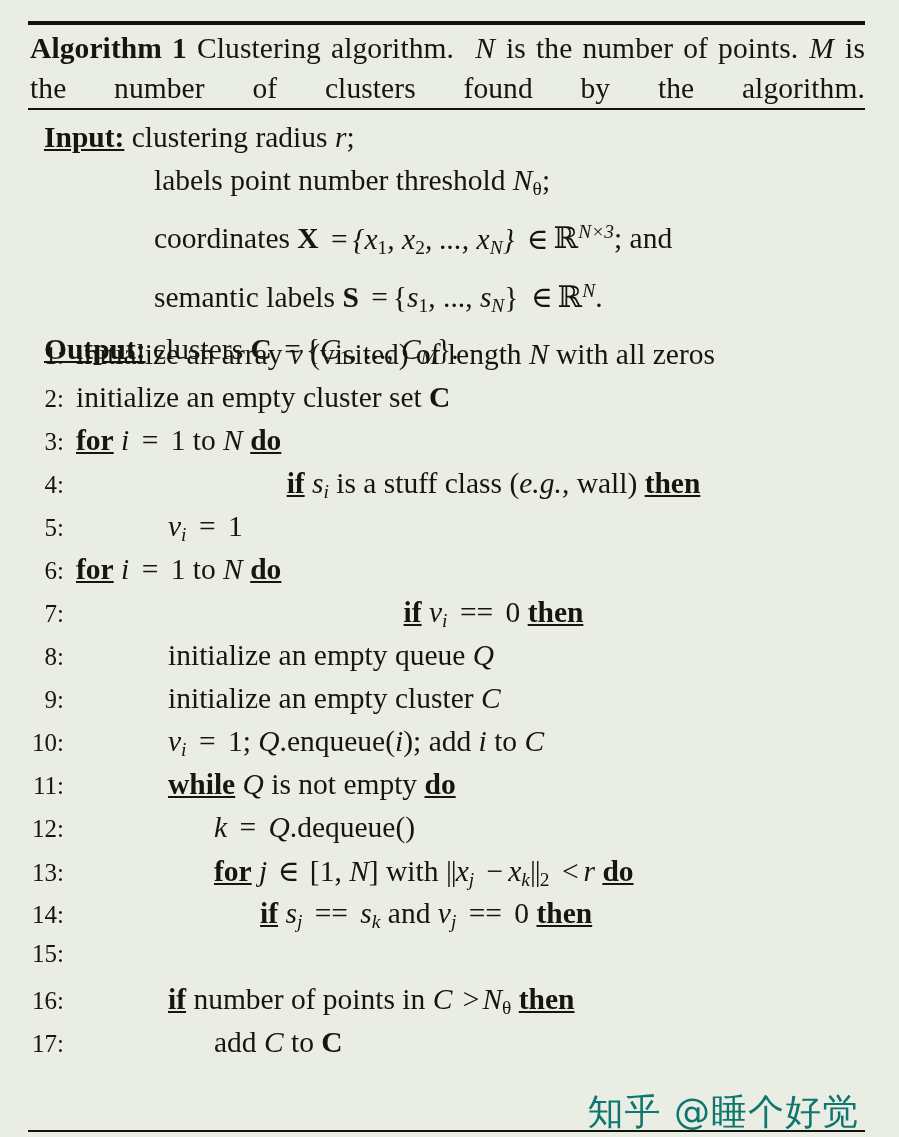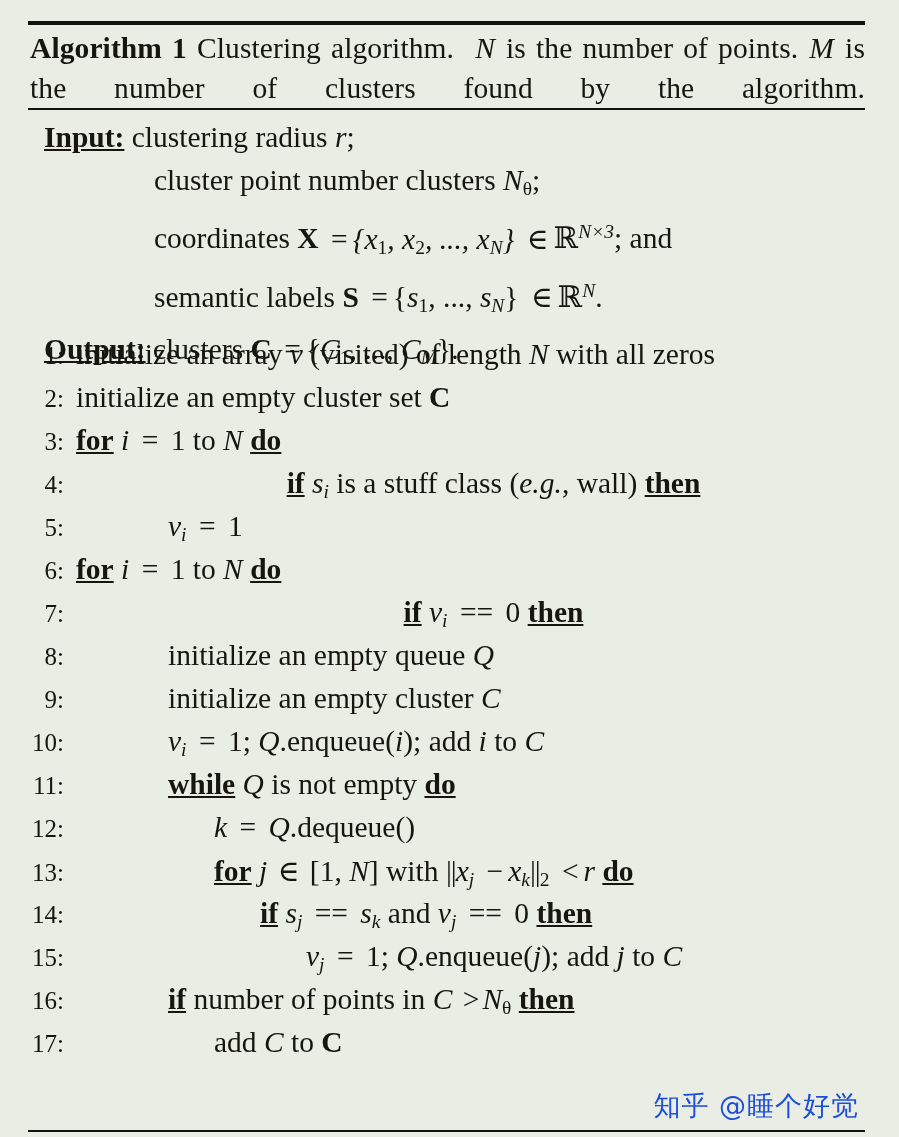--- a/index.html
+++ b/index.html
@@ -131,22 +131,22 @@
   }
   .op { padding: 0 5px; }
   .opt { padding: 0 3px; }
   .norm { font-style: normal; letter-spacing: -1px; }
 
   
   .watermark {
     position: absolute;
     right: 24px;
     top: 1078px;
-    font-size: 27px;
-    color: #1d4ed8;
+    font-size: 36px;
+    color: #0f766e;
     font-family: "DejaVu Sans", sans-serif;
     letter-spacing: 1px;
     white-space: nowrap;
     text-align: center;
   }
 </style>
 </head>
 <body>
 
 <div class="algorithm">
@@ -166,21 +166,21 @@
 
   <div class="io">
 
     <div class="io-line">
       <span class="kw">Input:</span>
       <span>clustering radius</span>
       <span class="mi">r</span><span>;</span>
     </div>
 
     <div class="io-line cont">
-      <span>cluster point number clusters</span>
+      <span>labels point number threshold</span>
       <span class="mi">N</span><span class="subn">θ</span><span>;</span>
     </div>
 
     <div class="io-line cont">
       <span>coordinates</span>
       <span class="mb">X</span>
       <span class="op">=</span><span class="mi">{<span class="mi">x</span><span class="subn">1</span>, <span class="mi">x</span><span class="subn">2</span>, ..., <span class="mi">x</span><span class="sub">N</span>}</span>
       <span class="op">∈</span><span class="bb">ℝ</span><span class="sup"><span class="mi">N</span>×3</span><span>; and</span>
     </div>
 
@@ -304,25 +304,20 @@
         <span class="mi">s</span><span class="sub">j</span>
         <span class="op">==</span> <span class="mi">s</span><span class="sub">k</span>
         <span>and</span>
         <span class="mi">v</span><span class="sub">j</span>
         <span class="op">==</span> <span>0</span>
         <span class="kw">then</span></span>
     </div>
 
     <div class="row">
       <span class="lineno">15:</span>
-      <span class="code i5"><span class="mi">v</span><span class="sub">j</span>
-        <span class="op">=</span> <span>1</span><span>;</span>
-        <span class="mi">Q</span><span>.enqueue(</span><span class="mi">j</span><span>)</span><span>;</span>
-        <span>add</span> <span class="mi">j</span>
-        <span>to</span> <span class="mi">C</span></span>
     </div>
 
     <div class="row">
       <span class="lineno">16:</span>
       <span class="code i2"><span class="kw">if</span>
         <span>number of points in</span> <span class="mi">C</span>
         <span class="opt">&gt;</span><span class="mi">N</span><span class="subn">θ</span>
         <span class="kw">then</span></span>
     </div>
 

